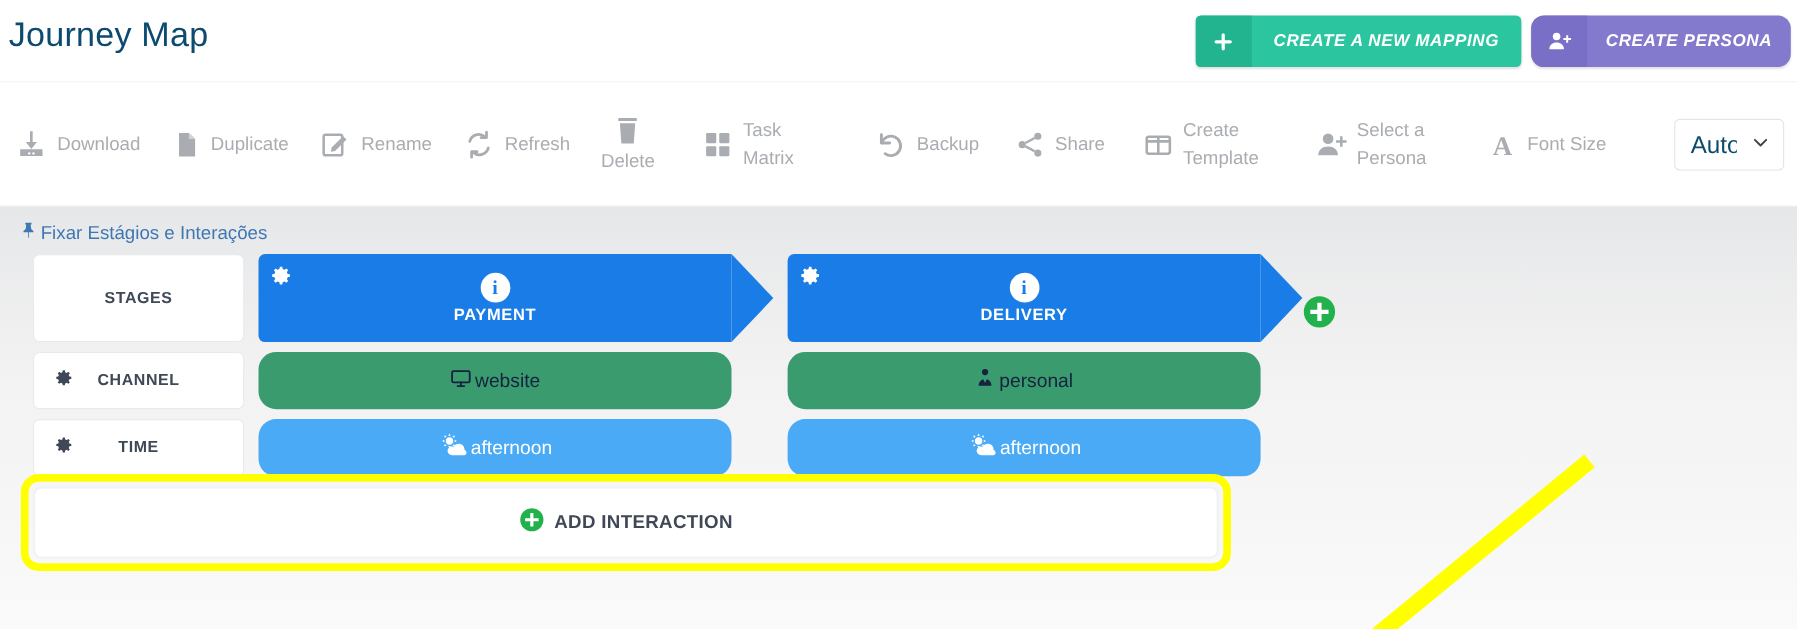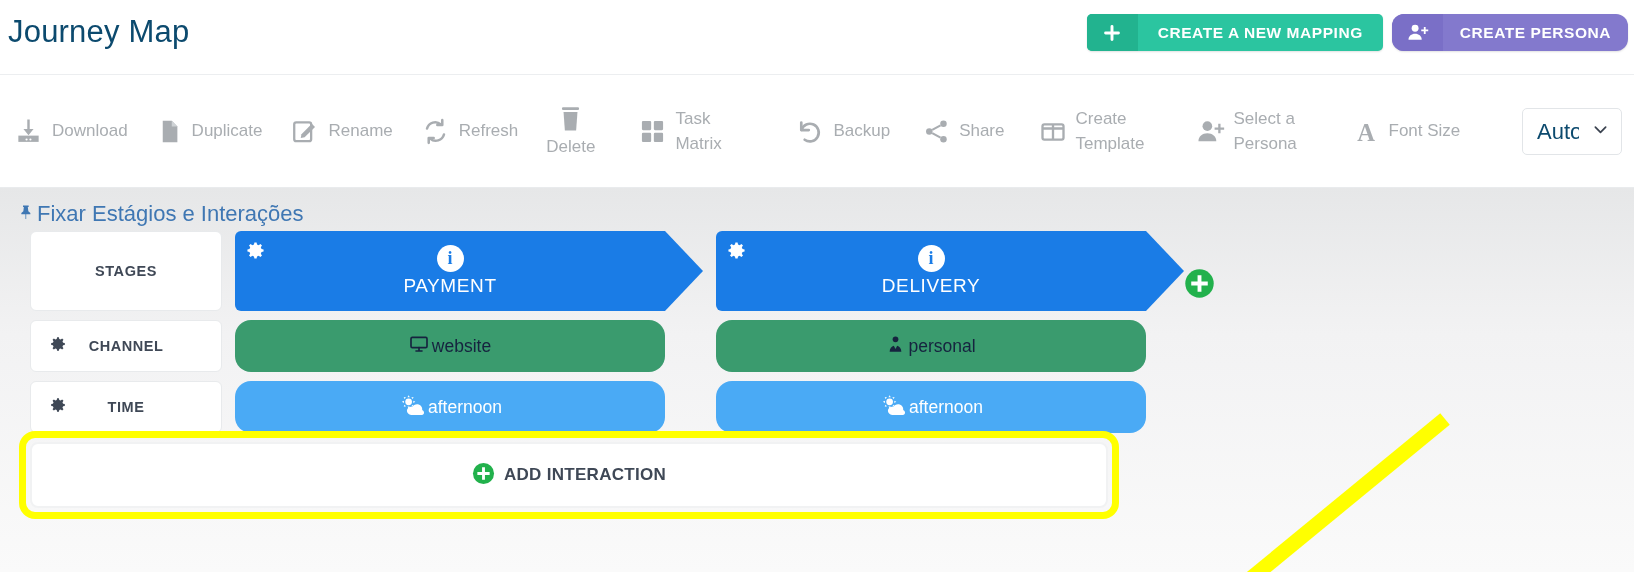--- a/index.html
+++ b/index.html
@@ -20,23 +20,24 @@
   .page-title {
     position: absolute; left: 8px; top: 14px;
     font-size: 31px; font-weight: 400; color: #0c4a6e;
     letter-spacing: 0.2px;
   }
   .hdr-actions {
     position: absolute; right: 6px; top: 14px;
     display: flex; align-items: center; gap: 9px;
   }
   .btn {
-    display: flex; align-items: stretch; height: 37px;
+    display: flex; align-items: stretch; height: 47px;
     border-radius: 5px; overflow: hidden; border: none; cursor: pointer;
     box-shadow: 0 1px 2px rgba(0,0,0,.12);
+    font-style: italic;
   }
   .btn-mapping { background: #2bc5a0; }
   .btn-mapping .btn-ico { background: #22b38f; }
   .btn-persona { background: #8379cd; border-radius: 12px; }
   .btn-persona .btn-ico { background: #7a6fc7; }
   .btn-ico {
     width: 51px; display: flex; align-items: center; justify-content: center;
   }
   .btn-label {
     display: flex; align-items: center; padding: 0 20px;
@@ -78,21 +79,21 @@
   
   .board {
     position: absolute; left: 0; top: 188px; width: 1634px; height: 384px;
     background: linear-gradient(180deg, #e6e7e8 0%, #f2f2f3 38%, #fafafa 100%);
   }
   .pin-row {
     position: absolute; left: 18px; top: 13px;
     display: flex; align-items: center; gap: 3px; cursor: pointer;
   }
   .pin-row .pin-lbl {
-    color: #3f77b3; font-size: 22px; font-weight: 400;
+    color: #3f77b3; font-size: 17px; font-weight: 400;
   }
 
   .grid { position: absolute; left: 30px; top: 43px; }
 
   .row { display: flex; align-items: flex-start; }
   .row + .row { margin-top: 9px; }
 
   .label-cell {
     width: 192px; background: #ffffff; border: 1px solid #e8eaec;
     border-radius: 6px; display: flex; align-items: center;
@@ -128,21 +129,21 @@
     position: absolute; left: 0; top: 0; width: 100%; height: 100%;
     display: flex; flex-direction: column; align-items: center; justify-content: center;
     gap: 3px;
   }
   .info-circle {
     width: 27px; height: 27px; border-radius: 50%; background: #ffffff;
     color: #1a7ce6; display: flex; align-items: center; justify-content: center;
     font-size: 18px; font-weight: 700; font-family: "Liberation Serif", serif;
   }
   .chev .c-name {
-    font-size: 19px; font-weight: 400; letter-spacing: .6px; color: #fff;
+    font-size: 15px; font-weight: 700; letter-spacing: .6px; color: #fff;
   }
   .add-stage-btn {
     margin-left: 38px; width: 31px; height: 31px; align-self: center;
     margin-top: 25px; cursor: pointer; flex: none;
   }
 
   .cell {
     height: 52px; flex: none; border-radius: 16px;
     display: flex; align-items: center; justify-content: center; gap: 3px;
     cursor: pointer;

